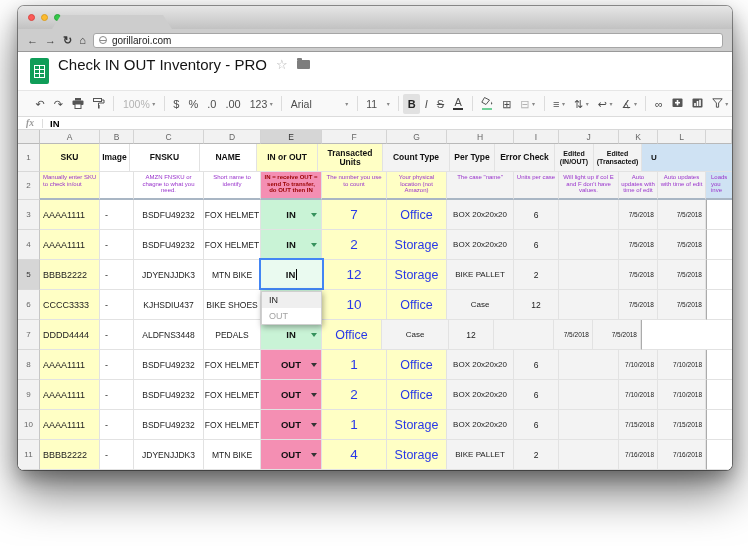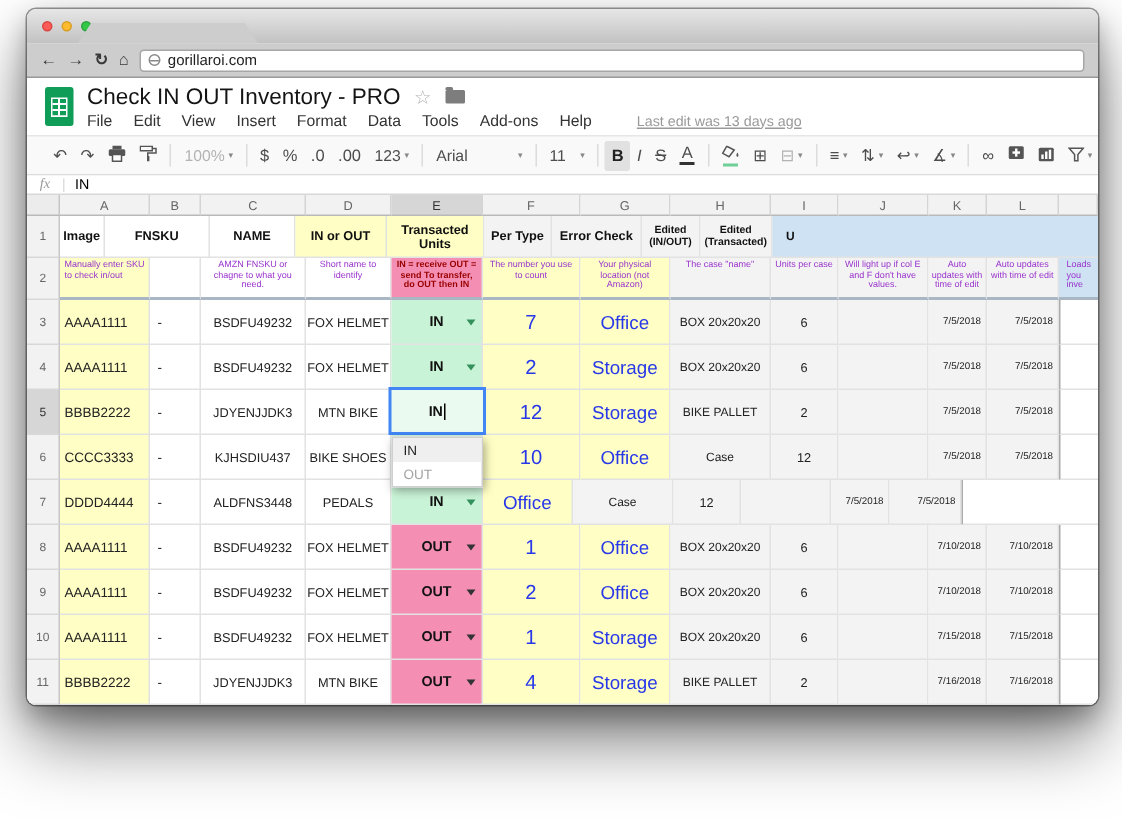--- a/index.html
+++ b/index.html
@@ -60,21 +60,21 @@
   .titem.italic .glyph{font-style:italic;}
   .titem.strike .glyph{text-decoration:line-through;}
   .caret{font-size:6px;color:#888;margin-left:2.5px;}
   .sep{width:1px;height:15px;background:#dcdcdc;margin:0 4px;flex-shrink:0;}
   .stack{display:flex;flex-direction:column;align-items:center;gap:1px;}
   .underbar{width:10px;height:2px;}
   .wlabel{display:inline-block;}
 
   
   .formulabar{height:13px;background:#fff;border-bottom:1px solid #d8d8d8;display:flex;
-    align-items:center;flex-shrink:0;}
+    align-items:center;flex-shrink:0;font-weight:bold;}
   .fx{font-family:"Liberation Serif",serif;font-style:italic;color:#999;font-size:9.5px;width:24px;text-align:center;}
   .fdiv{width:1px;height:9px;background:#ddd;margin-right:7px;}
   .fval{font-size:9.5px;color:#000;}
 
   
   #grid{flex:1;position:relative;background:#fff;overflow:hidden;}
   .grow{display:flex;height:30px;}
   .grow.strip{height:14px;}
   .grow.r1{height:28px;}
   .grow.r2{height:28px;}
@@ -157,32 +157,20 @@
 
   <div class="gsheader">
     <div class="gsicon">
         <div class="gsgrid"></div>
       </div>
     <div class="titlerow">
       <span class="doctitle">Check IN OUT Inventory - PRO</span>
       <span class="star">☆</span>
       <span class="folder"></span>
     </div>
-    <div class="menurow" id="menurow">
-        <span>File</span>
-        <span>Edit</span>
-        <span>View</span>
-        <span>Insert</span>
-        <span>Format</span>
-        <span>Data</span>
-        <span>Tools</span>
-        <span>Add-ons</span>
-        <span>Help</span>
-        <span class="lastedit">Last edit was 13 days ago</span>
-      </div>
   </div>
 
   <div class="toolbar" id="toolbar">
       <span class="titem">
         <span class="glyph">↶</span>
       </span>
       <span class="titem">
         <span class="glyph">↷</span>
       </span>
       <span class="titem">
@@ -334,25 +322,27 @@
         <div class="cell " style="width: 60px;">G</div>
         <div class="cell " style="width: 67px;">H</div>
         <div class="cell " style="width: 45px;">I</div>
         <div class="cell " style="width: 60px;">J</div>
         <div class="cell " style="width: 39px;">K</div>
         <div class="cell " style="width: 48px;">L</div>
         <div class="cell stub"></div>
       </div>
       <div class="grow r1">
         <div class="gut">1</div>
+        <div class="cell hcell bg-yellow" style="width: 60px;">SKU</div>
         <div class="cell hcell bg-white" style="width: 30px;">Image</div>
         <div class="cell hcell bg-white" style="width: 70px;">FNSKU</div>
         <div class="cell hcell bg-white" style="width: 57px;">NAME</div>
         <div class="cell hcell bg-yellow" style="width: 61px;">IN or OUT</div>
         <div class="cell hcell bg-yellow" style="width: 65px; text-align: center;">Transacted Units</div>
+        <div class="cell hcell bg-gray" style="width: 67px;">Count Type</div>
         <div class="cell hcell bg-gray" style="width: 45px;">Per Type</div>
         <div class="cell hcell bg-gray" style="width: 60px;">Error Check</div>
         <div class="cell hcell bg-gray twoline" style="width: 39px;">Edited (IN/OUT)</div>
         <div class="cell hcell bg-gray twoline" style="width: 48px;">Edited (Transacted)</div>
         <div class="cell stub bg-blue mhead">U</div>
       </div>
       <div class="grow r2">
         <div class="gut">2</div>
         <div class="cell dcell bg-yellow left" style="width: 60px;">Manually enter SKU to check in/out</div>
         <div class="cell dcell bg-white" style="width: 34px;"></div>

